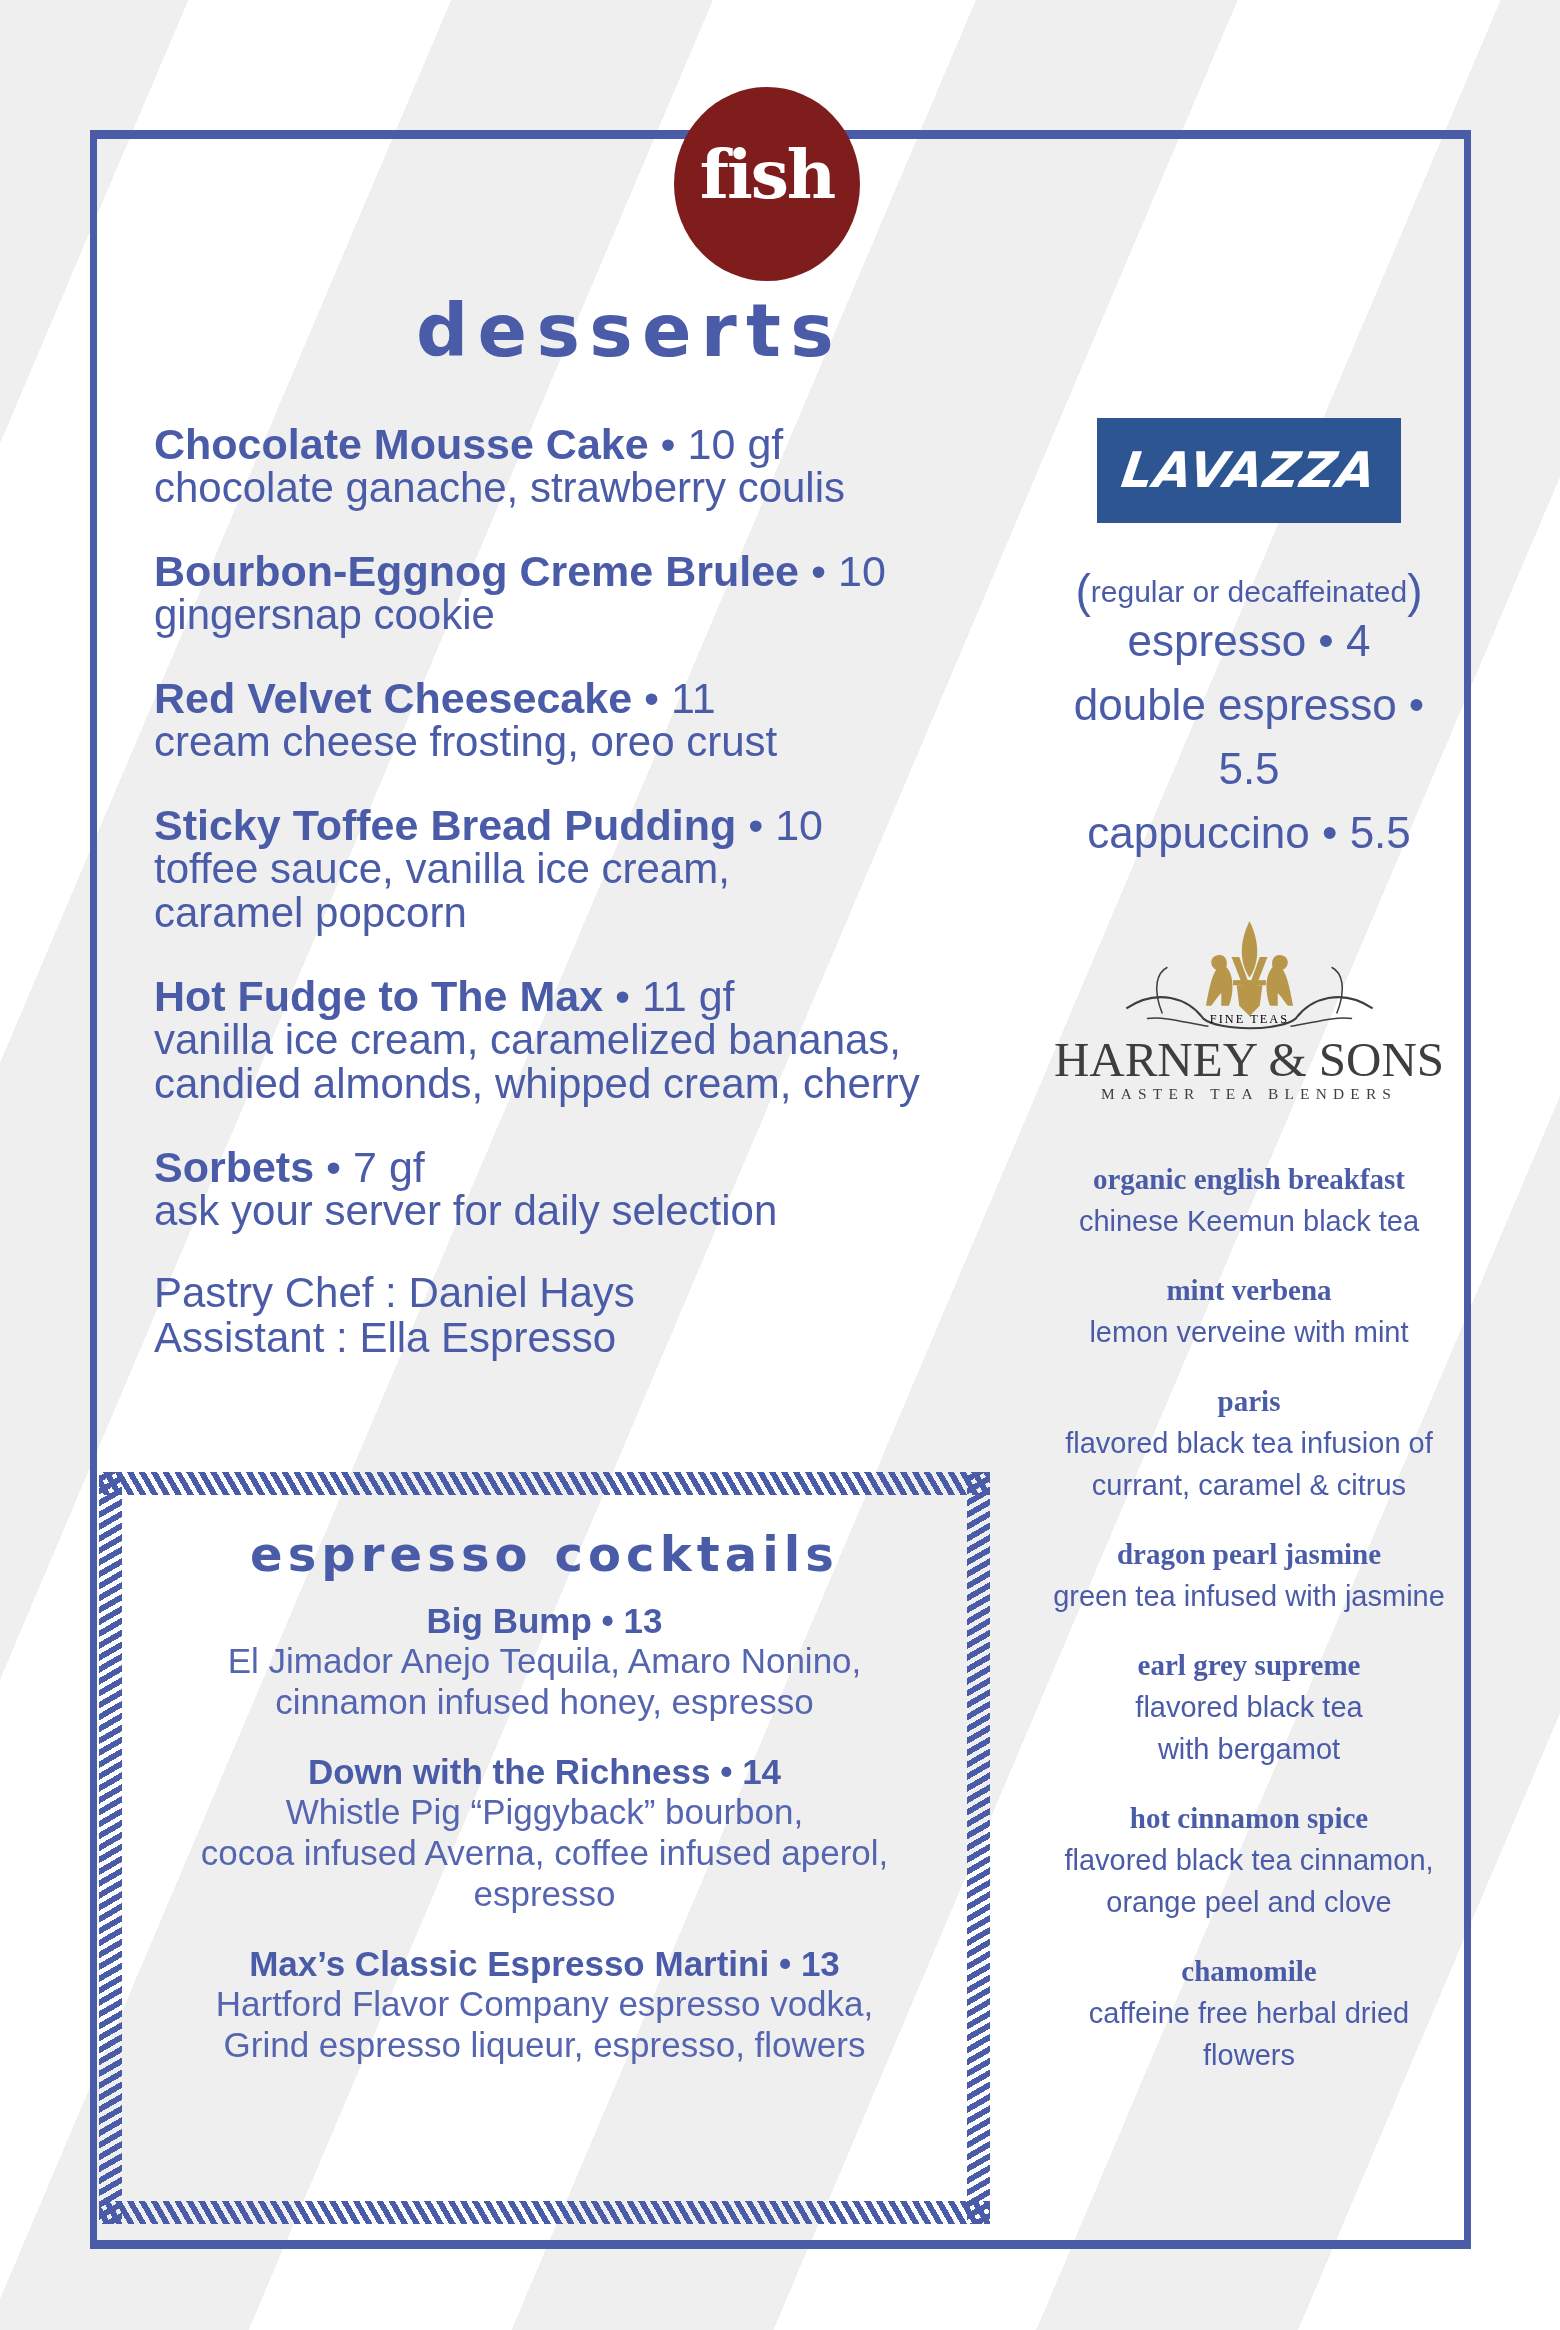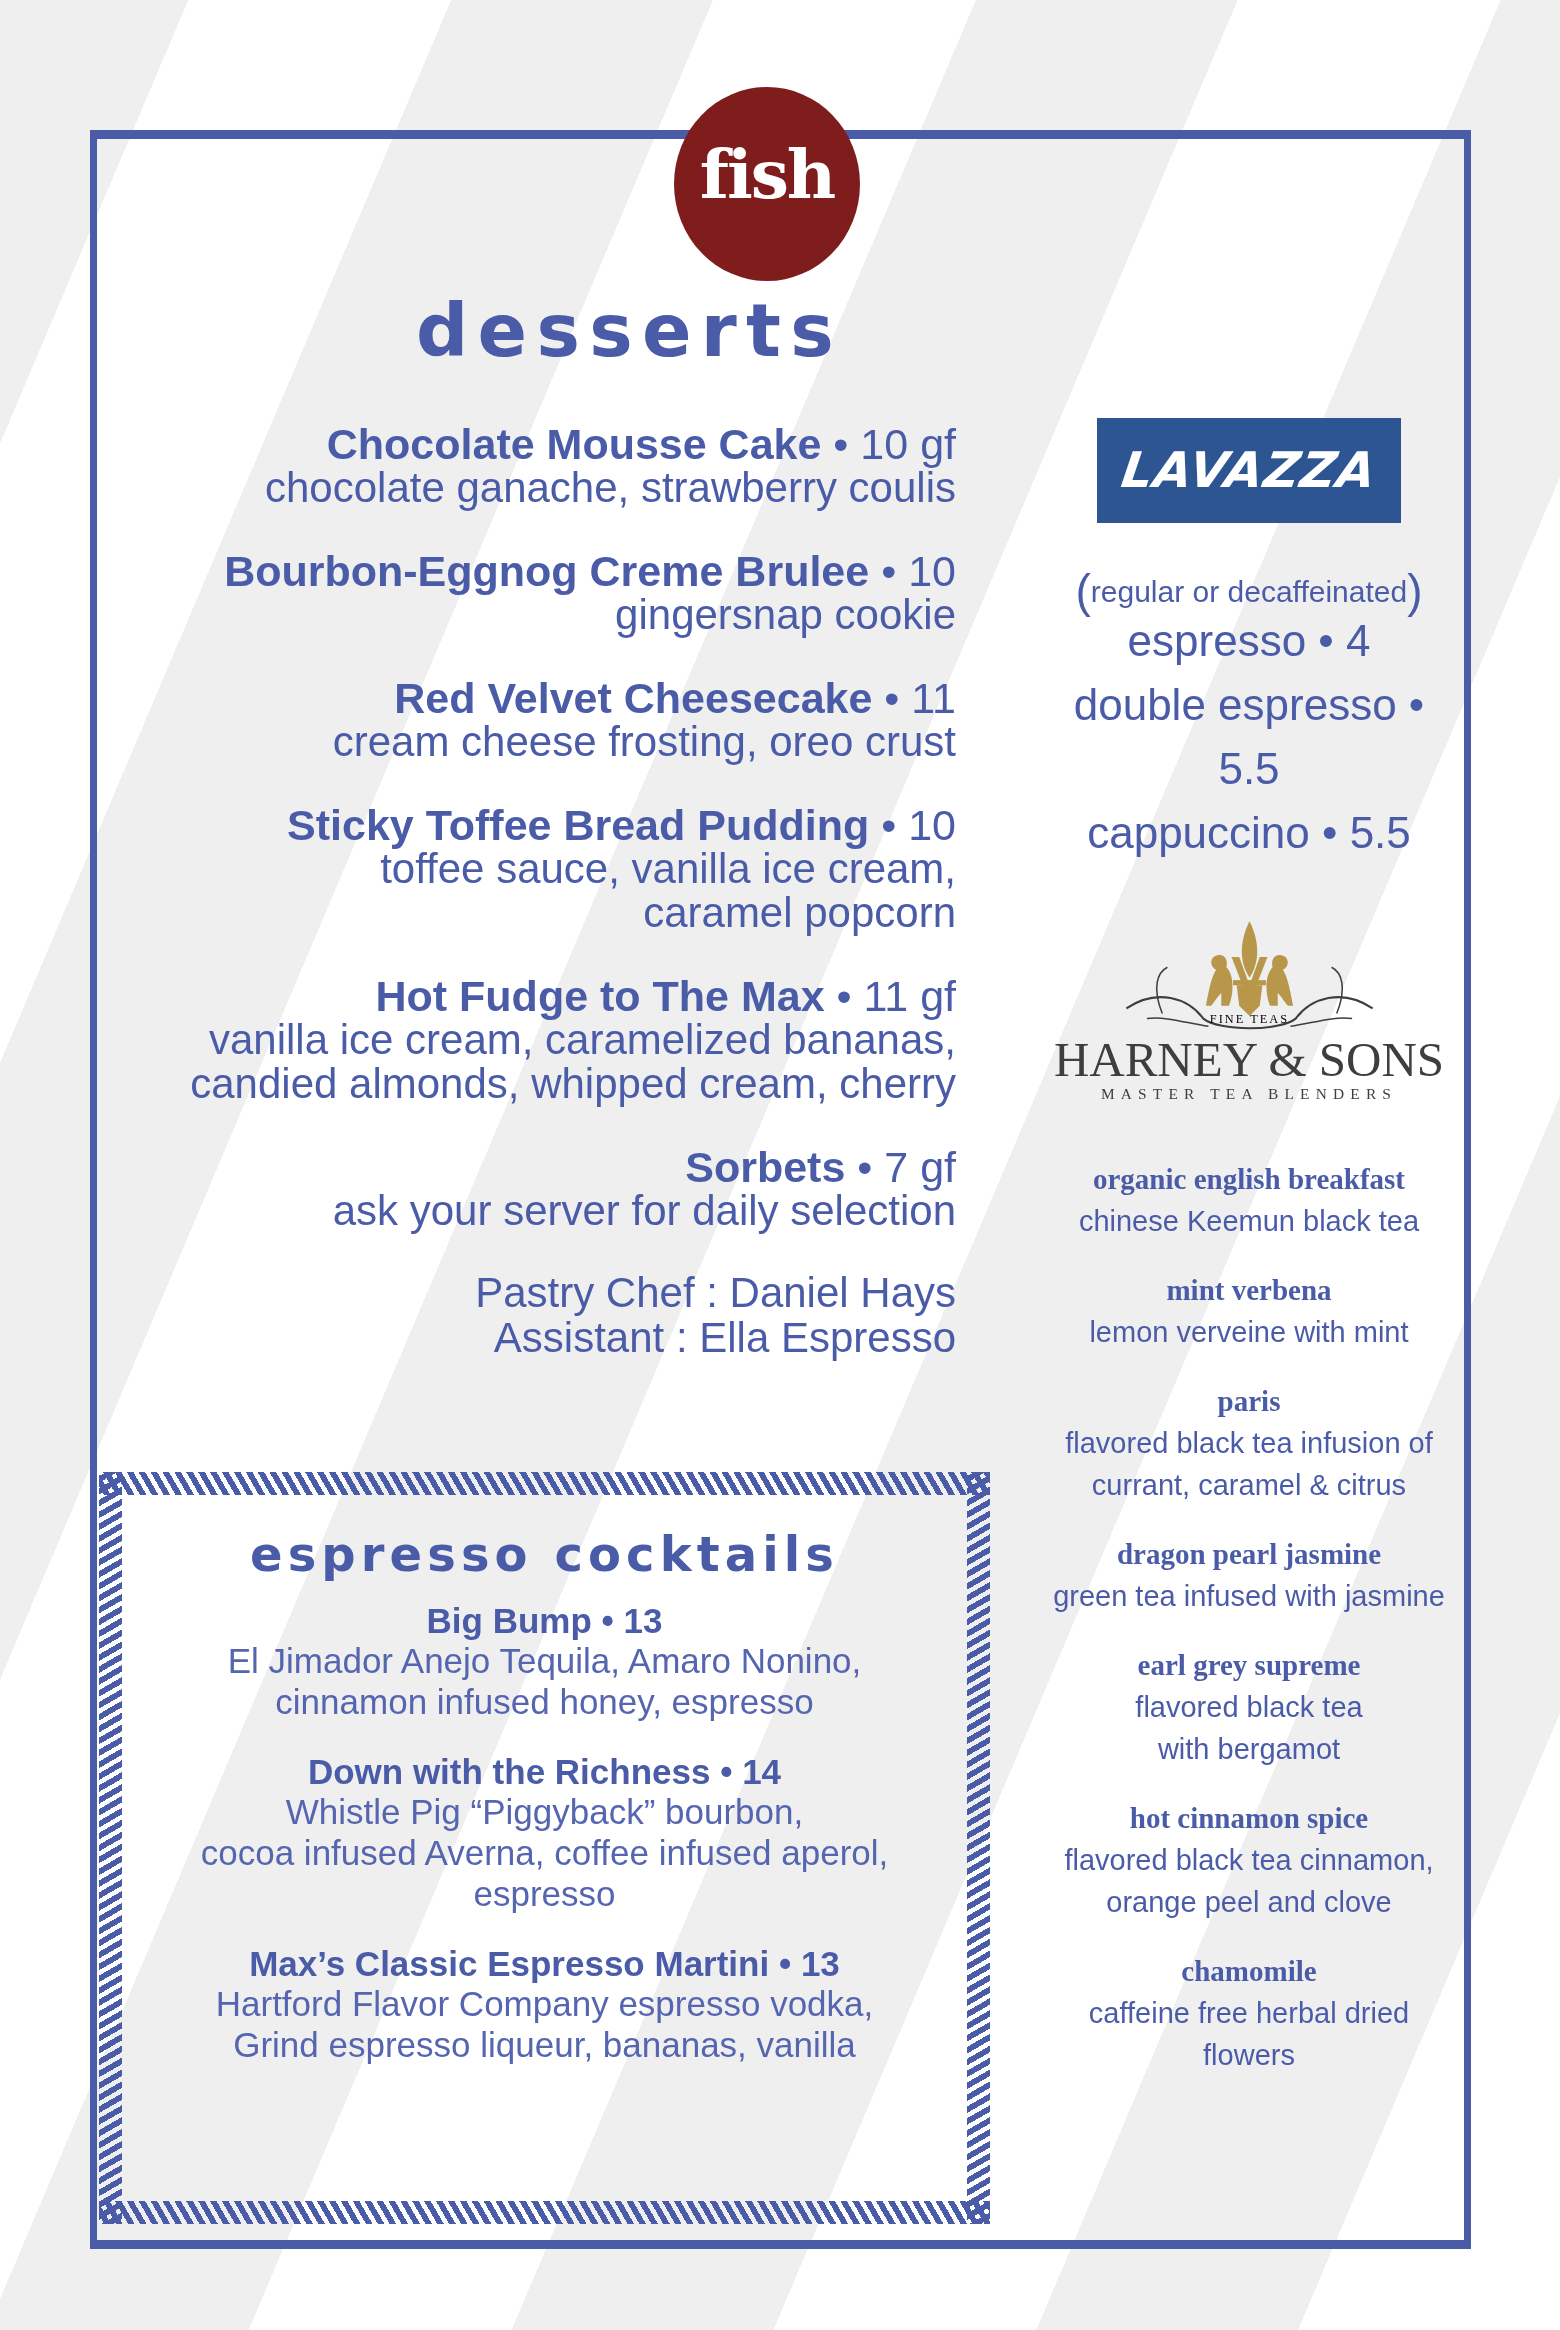--- a/index.html
+++ b/index.html
@@ -35,21 +35,21 @@
     color:#fff;font-family:"DejaVu Serif","Liberation Serif",serif;
     font-weight:bold;font-size:68px;letter-spacing:-2.1px;margin-top:-20.6px;
   }
   .page-title{
     position:absolute;left:0;width:1259px;top:288px;text-align:center;
     font-family:"DejaVu Sans","Liberation Sans",sans-serif;font-weight:bold;
     font-size:73px;letter-spacing:9.3px;color:#4a5ba8;z-index:2;
   }
   .left-col{
     position:absolute;left:154px;width:802px;top:422px;z-index:2;
-    text-align:right;
+    text-align:left;
   }
   .dessert{margin-bottom:39px;}
   .dessert .line1{font-size:43px;line-height:44px;font-family:"Liberation Sans Narrow","Liberation Sans",sans-serif;}
   .dessert .name{font-weight:bold;}
   .dessert .price{font-weight:normal;}
   .dessert .desc{font-size:42px;line-height:44px;}
   .credits{font-size:42px;line-height:45px;margin-top:-2.1px;}
 
   .cocktail-box{
     position:absolute;left:99px;top:1472px;width:891px;height:752px;
@@ -155,21 +155,21 @@
     </div>
     <div class="cocktail">
       <div class="title">Down with the Richness • 14</div>
       <div class="desc">Whistle Pig “Piggyback” bourbon,</div>
       <div class="desc">cocoa infused Averna, coffee infused aperol,</div>
       <div class="desc">espresso</div>
     </div>
     <div class="cocktail">
       <div class="title">Max’s Classic Espresso Martini • 13</div>
       <div class="desc">Hartford Flavor Company espresso vodka,</div>
-      <div class="desc">Grind espresso liqueur, bananas, vanilla</div>
+      <div class="desc">Grind espresso liqueur, espresso, flowers</div>
     </div>
   </div>
 </div>
 
 <div class="right-col">
   <div class="lavazza">
     <span>LAVAZZA</span>
   </div>
   <div class="coffee-note">
     <span class="paren">(</span><span>regular or decaffeinated</span><span class="paren">)</span>

